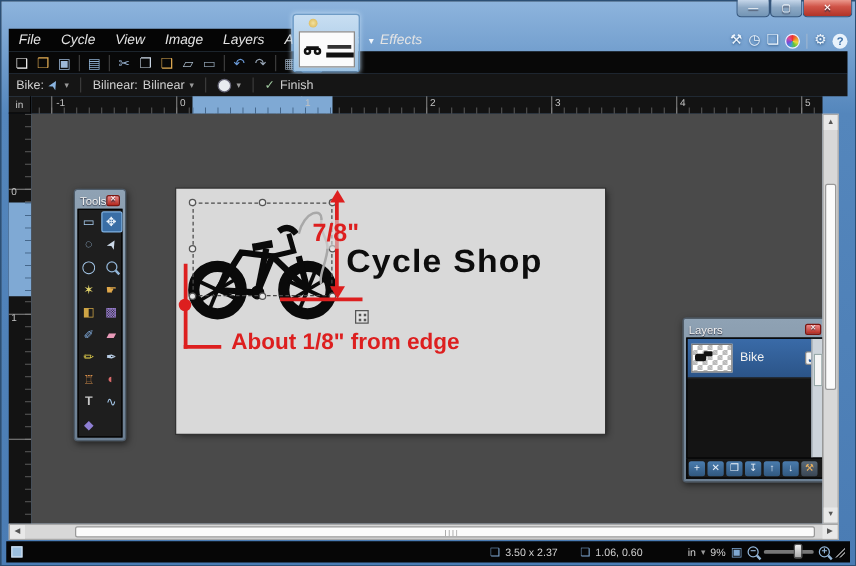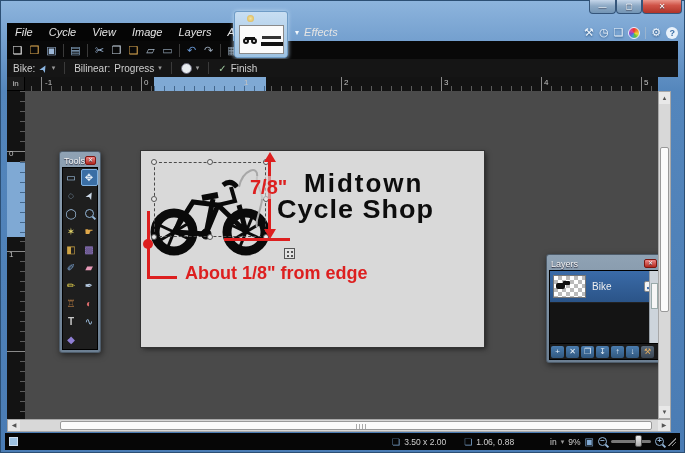--- a/index.html
+++ b/index.html
@@ -96,21 +96,21 @@
     box-shadow:1px 2px 6px rgba(0,0,0,.55);padding:2px;}
   .panel-title{height:13px;display:flex;align-items:center;padding:0 2px;color:#f2f2f2;font-size:9px;text-shadow:0 1px 1px #223;}
   .panel-close{margin-left:auto;width:13px;height:9px;border-radius:2px;background:linear-gradient(#e88,#b5281e);
     border:1px solid #7c1610;color:#fff;font-size:6px;line-height:7px;text-align:center;}
   .tools-panel{left:58px;top:150px;width:42px;}
   .tools-grid{background:#1e1e1e;border:1px solid #000;padding:1px;display:grid;
     grid-template-columns:17px 17px;gap:1px;justify-content:center;}
   .tool-cell{width:17px;height:17px;display:flex;align-items:center;justify-content:center;font-size:10px;border-radius:2px;}
   .tool-cell.sel{background:#3a6ea5;border:1px solid #7fb0e0;}
   .layers-panel{left:545px;top:253px;width:116px;}
-  .layers-list{background:#141414;border:1px solid #000;height:74px;position:relative;overflow:hidden;}
+  .layers-list{background:#141414;border:1px solid #000;height:97px;position:relative;overflow:hidden;}
   .layer-row{height:32px;display:flex;align-items:center;gap:6px;padding:0 3px;border-bottom:1px solid #222;}
   .layer-row.sel{background:linear-gradient(#3a6ba8,#2b5488);}
   .layer-thumb{width:33px;height:23px;border:1px solid #777;
     background-image:linear-gradient(45deg,#bbb 25%,transparent 25%,transparent 75%,#bbb 75%),
       linear-gradient(45deg,#bbb 25%,transparent 25%,transparent 75%,#bbb 75%);
     background-size:8px 8px;background-position:0 0,4px 4px;background-color:#fff;position:relative;}
   .thumb-bike{position:absolute;left:2px;top:7px;width:9px;height:6px;background:#111;border-radius:2px;box-shadow:6px -3px 0 -1px #111;}
   .thumb-stripe{position:absolute;left:0;top:9px;width:100%;height:5px;background:linear-gradient(#b06ae0,#7a22b8);}
   .layer-name{color:#f0f0f0;font-size:10px;flex:1;}
   .cb{width:11px;height:11px;background:#f4f4f4;border:1px solid #888;border-radius:2px;font-size:9px;
@@ -204,21 +204,21 @@
     </span>
   </div>
   <span class="abs img-list-arrow">▾</span>
 
   <div class="abs tool-options">
     <span>Bike:</span>
     <span class="cursor-glyph">➤</span>
     <span class="dd-arrow">▾</span>
     <span class="to-sep"></span>
     <span>Bilinear:</span>
-    <span>Progress</span>
+    <span>Bilinear</span>
     <span class="dd-arrow">▾</span>
     <span class="to-sep"></span>
     <span class="swatch-circle"></span>
     <span class="dd-arrow">▾</span>
     <span class="to-sep"></span>
     <span class="finish-check">✓</span>
     <span>Finish</span>
   </div>
 
   <div class="abs ruler-corner">in</div>
@@ -258,21 +258,20 @@
         <path d="M59 73 L66 38" stroke-width="5"></path>
         <path d="M55 37 l16 -3" stroke-width="6"></path>
         <path d="M71 44 L99 71 M92 44 L99 71" stroke-width="5"></path>
         <path d="M71 44 L88 40 L84 26" stroke-width="4"></path>
         <path d="M76 24 q8 -6 14 2" stroke-width="5"></path>
         <circle cx="59" cy="73" r="5" fill="#0a0a0a"></circle>
         <path d="M92 26 C96 8 112 4 110 16 C108 26 118 30 114 44 C112 54 108 60 110 66" stroke="#a8a8a8" stroke-width="2"></path>
       </g>
     </svg>
 
-    <span class="logo1">Midtown</span>
     <span class="logo2">Cycle Shop</span>
 
     <span class="marquee"></span>
     <span class="handle" style="left:10px;top:8px"></span>
     <span class="handle" style="left:66px;top:8px"></span>
     <span class="handle" style="left:122px;top:8px"></span>
     <span class="handle" style="left:10px;top:45px"></span>
     <span class="handle" style="left:122px;top:45px"></span>
     <span class="handle" style="left:10px;top:83px"></span>
     <span class="handle" style="left:66px;top:83px"></span>
@@ -364,24 +363,24 @@
     <span class="thumb">
         <span class="h-grip"></span>
       </span>
     <span class="arrowbox" style="right:0">▶</span>
   </div>
 
   <div class="abs statusbar">
     <span class="sb-swatch"></span>
     <span style="margin-left:auto"></span>
     <span class="sb-ico">❏</span>
-    <span>3.50 x 2.00</span>
+    <span>3.50 x 2.37</span>
     <span style="width:10px"></span>
     <span class="sb-ico">❏</span>
-    <span>1.06, 0.88</span>
+    <span>1.06, 0.60</span>
     <span style="width:28px"></span>
     <span>in</span>
     <span class="dd-arrow">▾</span>
     <span>9%</span>
     <span class="sb-ico" style="font-size:10px">▣</span>
     <span class="mag">−</span>
     <span class="zoom-slider">
         <span class="zoom-thumb"></span>
       </span>
     <span class="mag">+</span>

